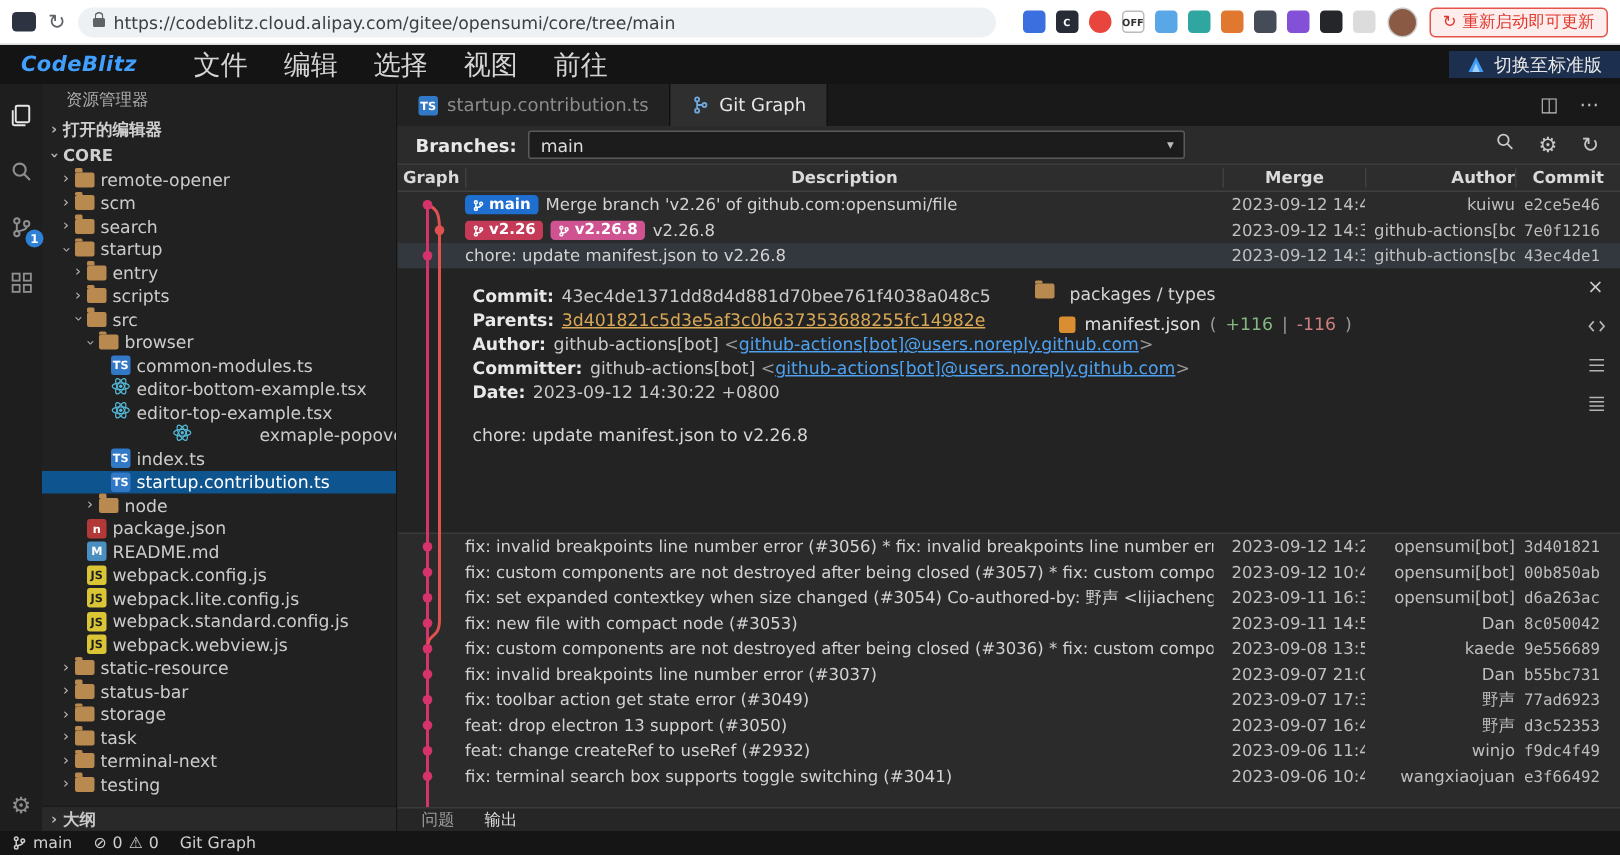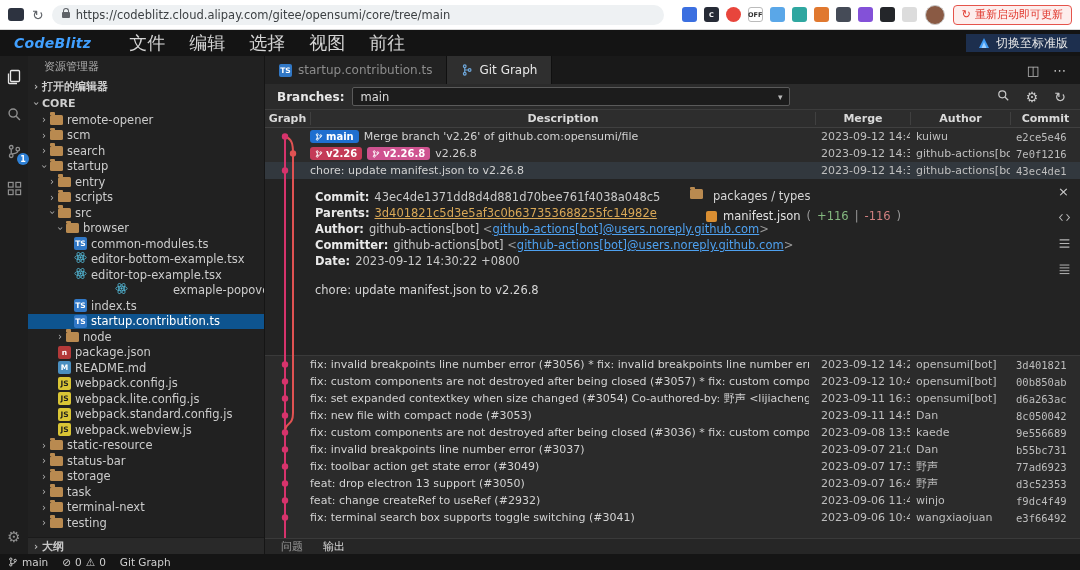--- a/index.html
+++ b/index.html
@@ -65,21 +65,21 @@
   .toolbar-icons{margin-left:auto;display:flex;align-items:center;gap:16px;padding-right:14px;color:#c8c8c8;font-size:14px;}
 
   .gg-content{position:relative;flex:1;overflow:hidden;background:#2b2b2b;}
   .graph-svg{position:absolute;left:0;top:0;pointer-events:none;z-index:5;}
   .gg-header{height:18px;display:flex;align-items:center;background:#2d2d2d;border-bottom:1px solid #404040;font-size:11px;color:#dadada;font-weight:600;text-align:center;}
   .gg-header>span{border-left:1px solid #404040;}
   .gg-header>span:first-child{border-left:none;}
   .c-graph{width:45px;flex:0 0 45px;}
   .c-desc{flex:1;min-width:0;}
   .c-date{width:95px;flex:0 0 95px;}
-  .c-author{width:100px;flex:0 0 100px;}
+  .c-author{width:100px;flex:0 0 100px;text-align:right;}
   .c-commit{width:70px;flex:0 0 70px;}
   .gg-row{height:17px;display:flex;align-items:center;font-size:11px;color:#c9c9c9;}
   .gg-row.selected{background:#32383e;}
   .gg-row .c-desc{display:flex;align-items:center;gap:5px;overflow:hidden;white-space:nowrap;padding-right:6px;color:#d2d2d2;}
   .desc-text{overflow:hidden;white-space:nowrap;}
   .gg-row .c-date,.gg-row .c-author{padding-left:6px;color:#bfbfbf;white-space:nowrap;overflow:hidden;}
   .gg-row .c-commit{padding-left:6px;font-family:"DejaVu Sans Mono","Liberation Mono",monospace;font-size:10.5px;color:#bdbdbd;}
   .badge{height:13px;border-radius:3px;color:#fff;font-size:10px;font-weight:bold;display:inline-flex;align-items:center;gap:3px;padding:0 5px;flex:0 0 auto;}
 
   .gg-detail{height:177px;flex:0 0 177px;background:#232323;border-bottom:1px solid #3a3a3a;position:relative;padding:10px 0 0 50px;font-size:11.5px;color:#c9c9c9;}

